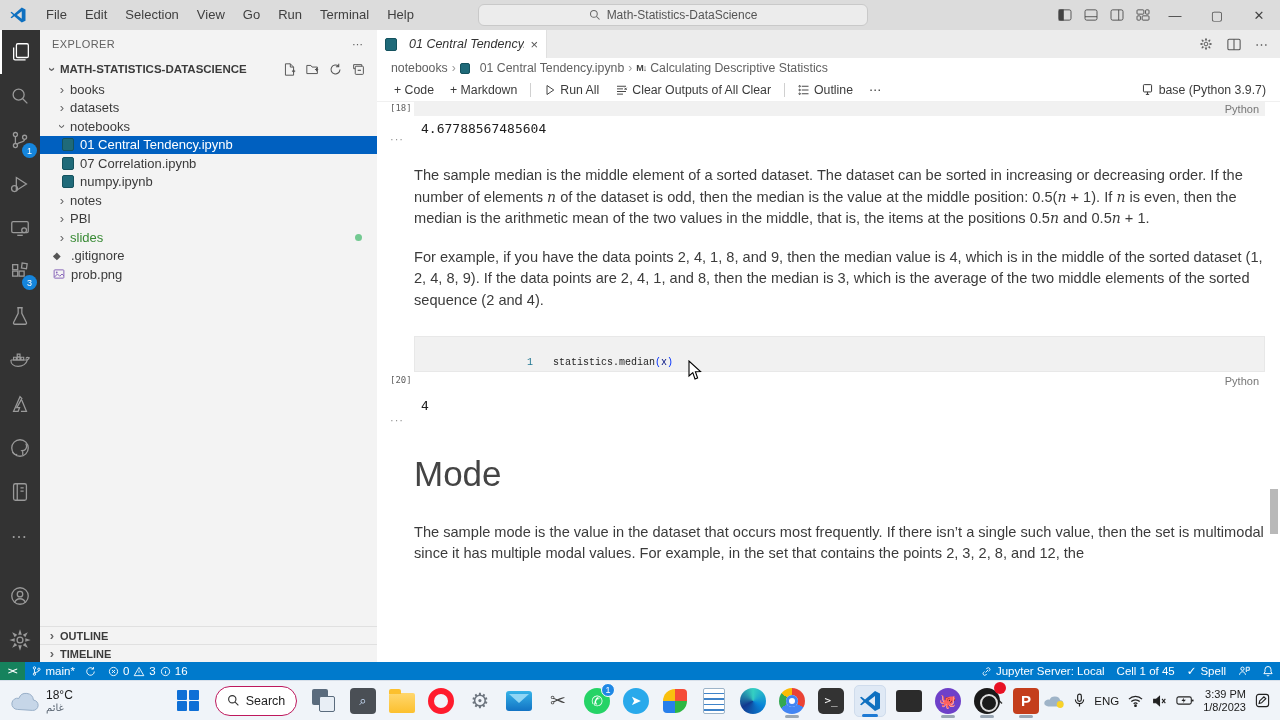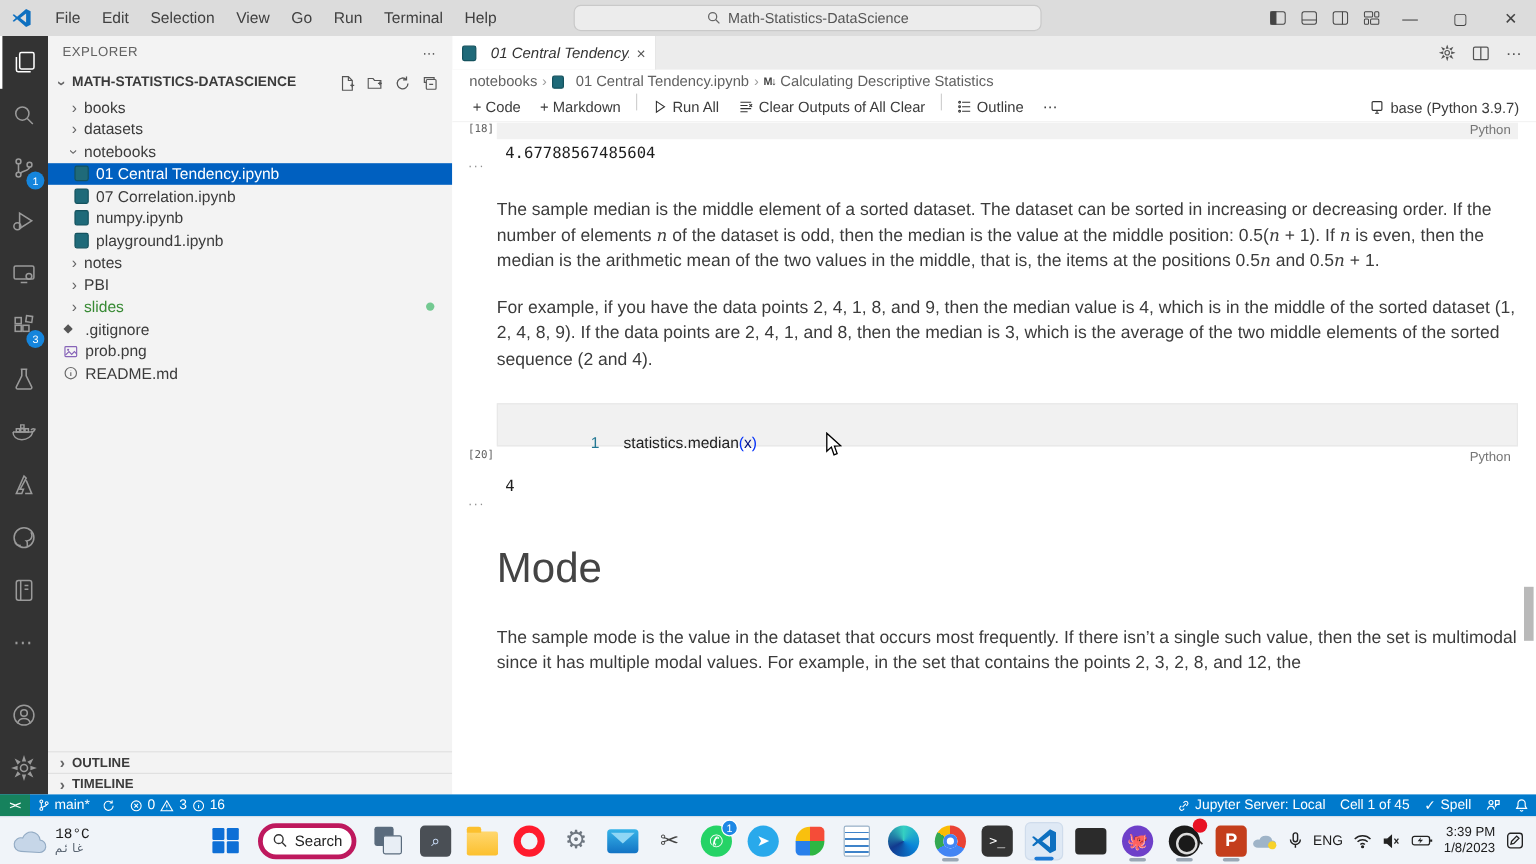--- a/index.html
+++ b/index.html
@@ -52,64 +52,64 @@
   
   .editor { flex:1; display:flex; flex-direction:column; background:#fff; position:relative; }
   .tabbar { height:28px; background:#ececec; display:flex; align-items:stretch; }
   .tab { width:170px; background:#ffffff; display:flex; align-items:center; padding:0 8px; gap:6px; border-right:1px solid #e0e0e0; font-size:12.5px; }
   .tab .tab-label { font-style:italic; color:#333; white-space:nowrap; overflow:hidden; }
   .tab .close { margin-left:auto; color:#555; font-size:13px; }
   .tab-actions { margin-left:auto; display:flex; align-items:center; gap:14px; padding-right:12px; color:#555; }
   .breadcrumbs { height:20px; display:flex; align-items:center; padding-left:14px; font-size:12.3px; color:#616161; gap:4px; white-space:nowrap; }
   .bc-sep { color:#9d9d9d; font-size:12px; }
   .md-glyph { font-weight:bold; font-size:9px; color:#444; letter-spacing:-1px; }
-  .nb-toolbar { height:24px; display:flex; padding-left:10px; font-size:12.3px; color:#3b3b3b; gap:2px; border-bottom:1px solid #f0f0f0; }
+  .nb-toolbar { height:24px; display:flex; align-items:center; padding-left:10px; font-size:12.3px; color:#3b3b3b; gap:2px; border-bottom:1px solid #f0f0f0; }
   .tb-item { display:flex; align-items:center; gap:4px; padding:0 7px; height:22px; border-radius:4px; }
   .tb-sep { width:1px; height:14px; background:#d0d0d0; margin:0 4px; }
   .tb-right { margin-left:auto; display:flex; align-items:center; gap:5px; padding-right:14px; color:#3b3b3b; }
 
   
   .nb-content { position:relative; flex:1; overflow:hidden; background:#fff; }
   .nb-col { position:absolute; left:37px; right:15px; top:0; }
   .exec-label { position:absolute; left:12px; font-family:"DejaVu Sans Mono", monospace; font-size:9px; color:#616161; }
   .more-dots { position:absolute; left:13px; font-size:11px; color:#8f8f8f; letter-spacing:1px; }
   .cell-strip { height:14px; background:#f1f1f1; position:relative; }
   .lang-tag { position:absolute; right:6px; top:0; font-size:11px; color:#767676; line-height:14px; }
   .out-row { margin-top:5px; height:18px; font-family:"DejaVu Sans Mono", monospace; font-size:13px; color:#1e1e1e; padding-left:7px; }
   .md-h1 { font-size:35px; font-weight:400; color:#444444; letter-spacing:0; }
   .md-p { font-size:14.6px; line-height:21.6px; color:#3b3b3b; margin-top:17px; max-width:853px; }
   .md-p .math { font-family:"DejaVu Serif", serif; font-style:italic; font-size:14px; }
   .code-cell { margin-top:24px; background:#f1f1f1; border:1px solid #e8e8e8; height:36px; padding-top:9px; }
-  .code-line { font-family:Liberation Sans, sans-serif; font-size:13px; white-space:pre; }
+  .code-line { font-family:Liberation Mono, monospace; font-size:10px; white-space:pre; }
   .code-ln { display:inline-block; width:34px; text-align:right; color:#237893; margin-right:20px; }
   .exec-row { height:14px; position:relative; }
   .nb-scrollbar { position:absolute; right:2px; top:387px; width:8px; height:45px; background:#b9b9b9; }
 
   
   .cursor { position:absolute; left:688px; top:360px; z-index:50; pointer-events:none; }
 
   
   .statusbar { position:absolute; left:0; right:0; bottom:40px; height:18px; background:#007acc; color:#fff; display:flex; align-items:center; font-size:11.5px; }
   .sb-remote { background:#16825d; height:18px; display:flex; align-items:center; padding:0 8px; font-size:9px; letter-spacing:-1px; font-weight:bold; }
   .status-item { display:flex; align-items:center; gap:4px; padding:0 6px; height:18px; }
   .status-right { margin-left:auto; display:flex; align-items:center; }
   .statusbar svg { stroke:#fff; }
 
   
   .taskbar { position:absolute; left:0; right:0; bottom:0; height:40px; background:#f0f4f9; border-top:1px solid #d8e0ea; display:flex; align-items:center; }
-  .weather { display:flex; align-items:center; gap:6px; padding-left:10px; width:170px;font-family:Liberation Mono, monospace; }
+  .weather { display:flex; align-items:center; gap:6px; padding-left:10px; width:170px; }
   .weather-text .t1 { font-size:12px; color:#1b1b1b; }
   .weather-text .t2 { font-size:10px; color:#5a6572; }
   .tb-apps { display:flex; align-items:center; gap:7px; }
   .app-ico { width:32px; height:32px; border-radius:5px; display:flex; align-items:center; justify-content:center; position:relative; }
   .app-ico.active-app { background:#dfe9f5; border:1px solid #cfdcec; }
   .app-ico .under { position:absolute; bottom:-1px; left:9px; right:9px; height:3px; border-radius:2px; background:#9aa7b5; }
   .app-ico.active-app .under { background:#1e7ad4; left:7px; right:7px; }
   .app-badge { position:absolute; top:-2px; right:-2px; min-width:14px; height:14px; border-radius:7px; background:#1e88e5; color:#fff; font-size:9px; display:flex; align-items:center; justify-content:center; border:1px solid #fff; }
-  .search-pill { width:80px; height:30px; background:#fff; border:4px solid #be185d; border-radius:16px; display:flex; align-items:center; justify-content:center; gap:6px; font-size:12.5px; color:#222; }
+  .search-pill { width:80px; height:30px; background:#fff; border:1px solid #be185d; border-radius:16px; display:flex; align-items:center; justify-content:center; gap:6px; font-size:12.5px; color:#222; }
   .tray { margin-left:auto; display:flex; align-items:center; gap:9px; padding-right:10px; }
   .tray .lang { font-size:11.5px; color:#1b1b1b; }
   .clock { text-align:right; font-size:11px; color:#1b1b1b; line-height:13px; }
   .start-grid { width:22px; height:22px; display:grid; grid-template-columns:10px 10px; grid-template-rows:10px 10px; gap:1.5px; }
   .start-grid div { background:#0e6fd6; border-radius:1px; }
   .chrome-ico { width:26px; height:26px; border-radius:50%; background:conic-gradient(#ea4335 0 33%, #4285f4 33% 66%, #34a853 66% 85%, #fbbc05 85% 100%); position:relative; }
   .chrome-ico::after { content:""; position:absolute; left:7px; top:7px; width:12px; height:12px; background:#fff; border-radius:50%; box-shadow:inset 0 0 0 3px #4285f4; }
   .edge-ico { width:26px; height:26px; border-radius:50%; background:conic-gradient(#35d0c2, #0883d8, #123a8f, #35d0c2); }
   .opera-ico { width:26px; height:26px; border-radius:50%; border:6px solid #ff1b2d; }
   .tg-ico { width:26px; height:26px; border-radius:50%; background:#29a9eb; color:#fff; display:flex; align-items:center; justify-content:center; font-size:13px; }
@@ -328,25 +328,20 @@
             <span style="width:22px; flex:none;"></span>
             <span class="ficon nb"></span>
             <span class="label">07 Correlation.ipynb</span>
           </div>
           <div class="tree-row">
             <span style="width:22px; flex:none;"></span>
             <span class="ficon nb"></span>
             <span class="label">numpy.ipynb</span>
           </div>
           <div class="tree-row">
-            <span style="width:22px; flex:none;"></span>
-            <span class="ficon nb"></span>
-            <span class="label">playground1.ipynb</span>
-          </div>
-          <div class="tree-row">
             <span class="chev" style="margin-left:14px;">›</span>
             <span class="label">notes</span>
           </div>
           <div class="tree-row">
             <span class="chev" style="margin-left:14px;">›</span>
             <span class="label">PBI</span>
           </div>
           <div class="tree-row">
             <span class="chev" style="margin-left:14px;">›</span>
             <span class="label" style="color:#388a34">slides</span>
@@ -358,28 +353,20 @@
             <span class="label">.gitignore</span>
           </div>
           <div class="tree-row">
             <span style="width:13px; flex:none;"></span>
             <svg width="12" height="12" viewBox="0 0 16 16" style="margin-right:6px;" fill="none" stroke="#8764b8" stroke-width="1.3">
               <rect x="1.5" y="2.5" width="13" height="11" rx="1"></rect>
               <circle cx="5" cy="6" r="1.2" fill="#8764b8" stroke="none"></circle>
               <path d="M2 12 l4 -4 3 3 3 -3 2.5 2.5"></path>
             </svg>
             <span class="label">prob.png</span>
-          </div>
-          <div class="tree-row">
-            <span style="width:13px; flex:none;"></span>
-            <svg width="12" height="12" viewBox="0 0 16 16" style="margin-right:6px;" fill="none" stroke="#6a6a6a" stroke-width="1.3">
-              <circle cx="8" cy="8" r="6.3"></circle>
-              <path d="M8 7 v4 M8 4.6 v0.5"></path>
-            </svg>
-            <span class="label">README.md</span>
           </div>
         </div>
       <div class="sb-panels">
         <div class="sb-panel-h">
           <span class="chev">›</span>
           <span>OUTLINE</span>
         </div>
         <div class="sb-panel-h">
           <span class="chev">›</span>
           <span>TIMELINE</span>

